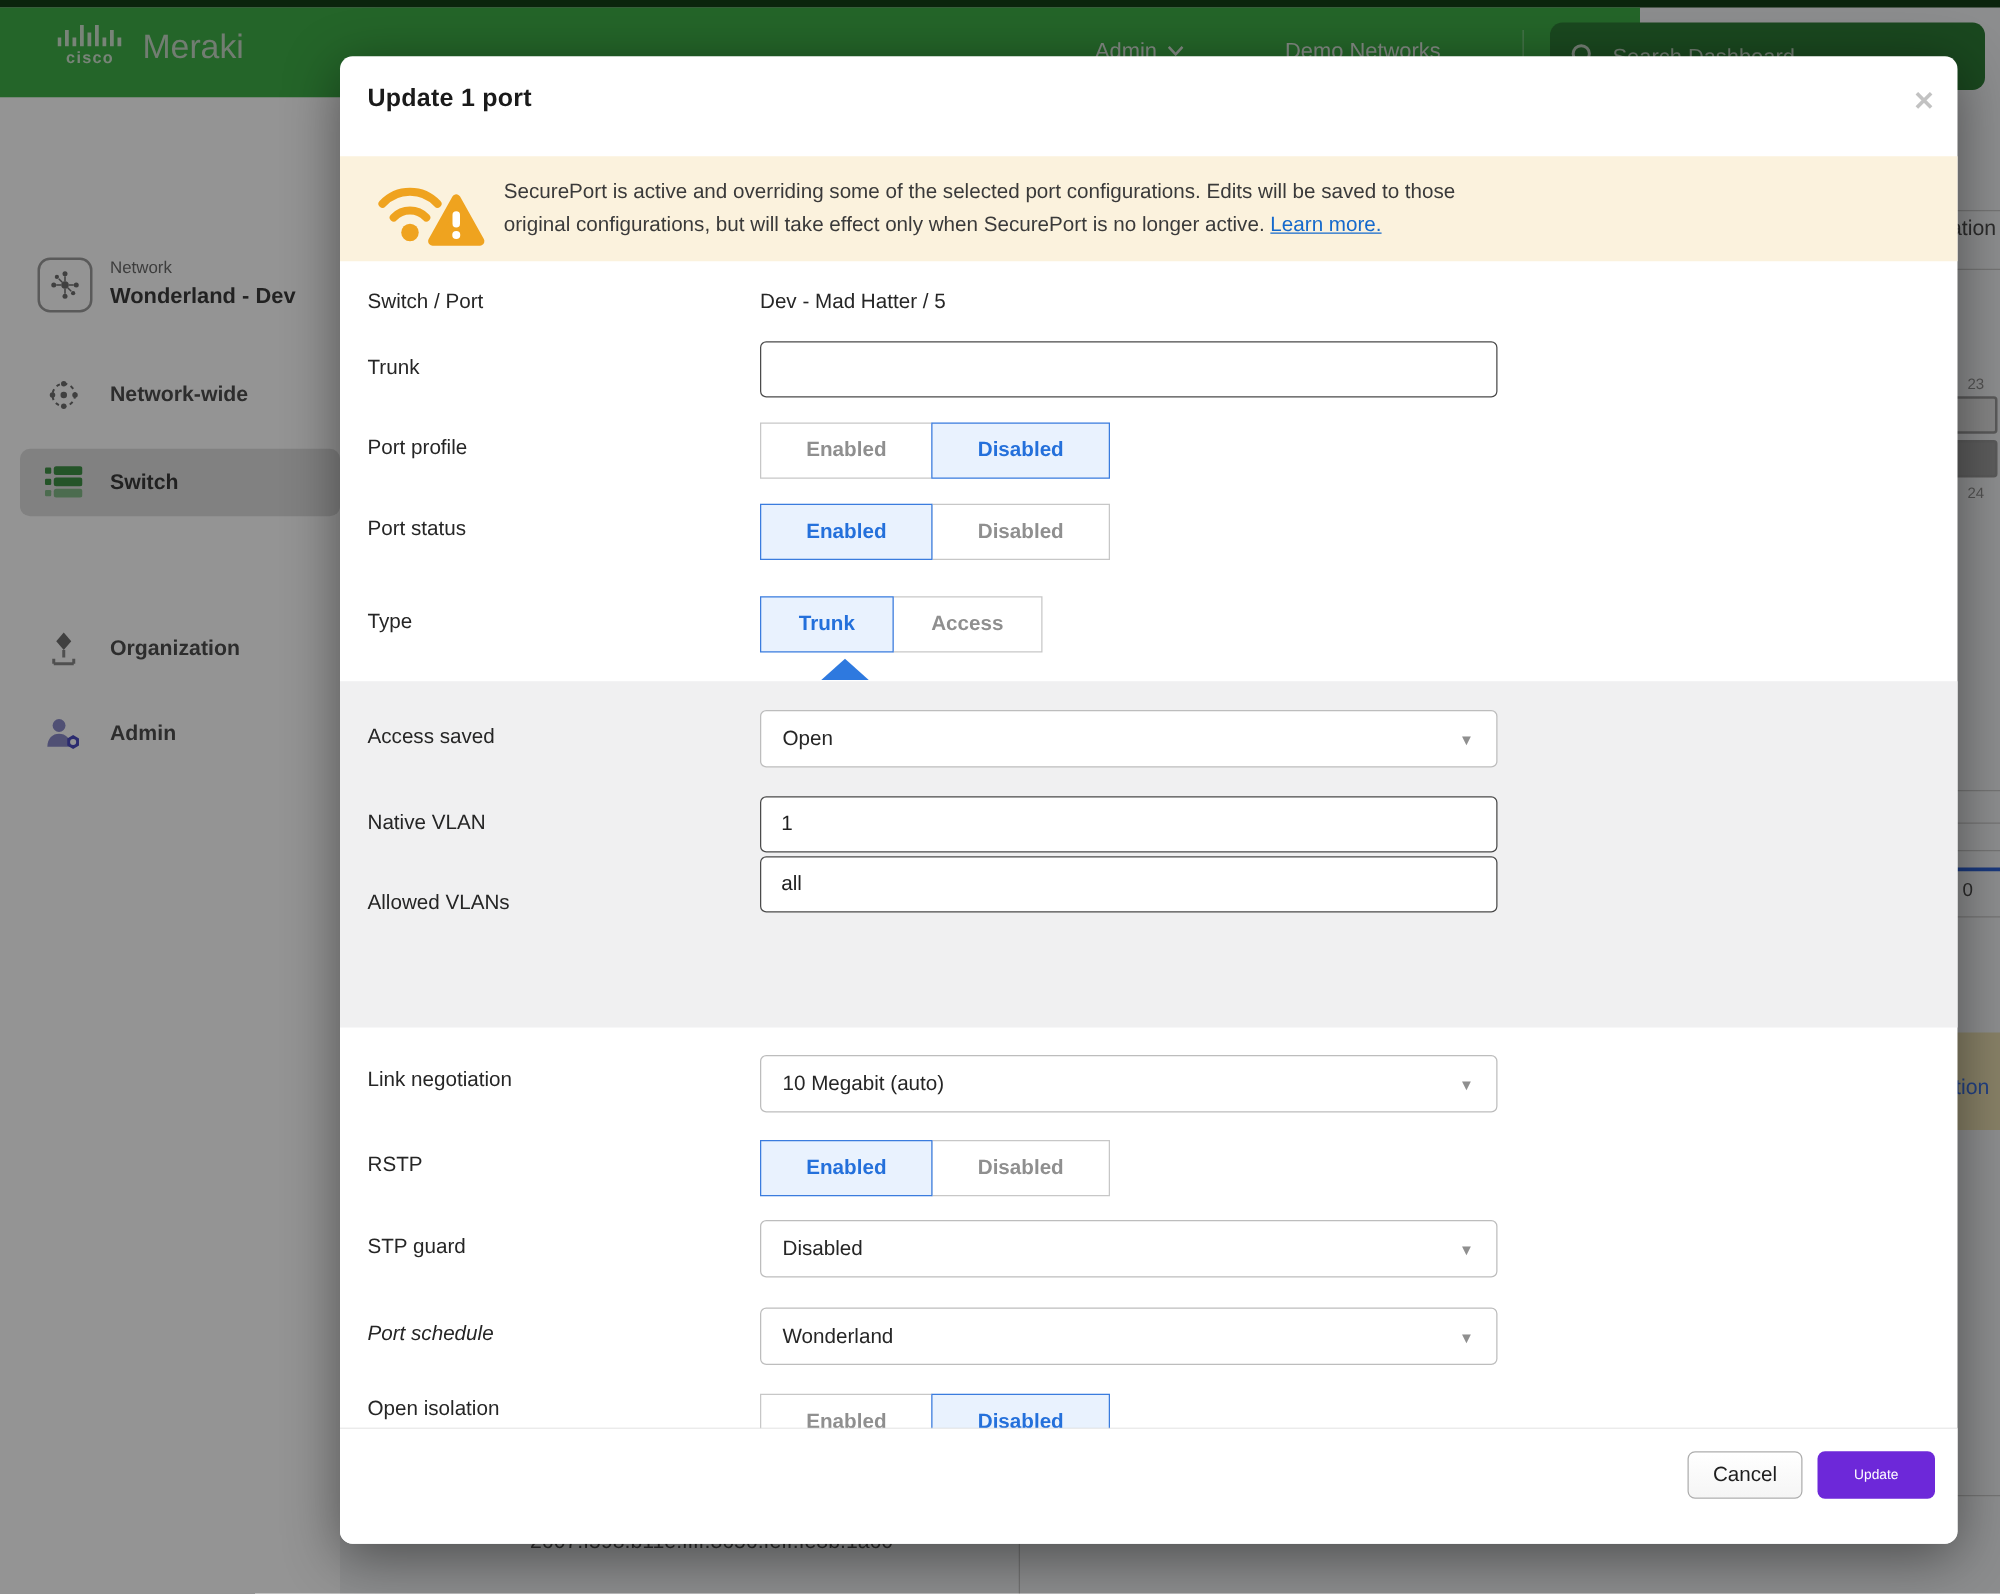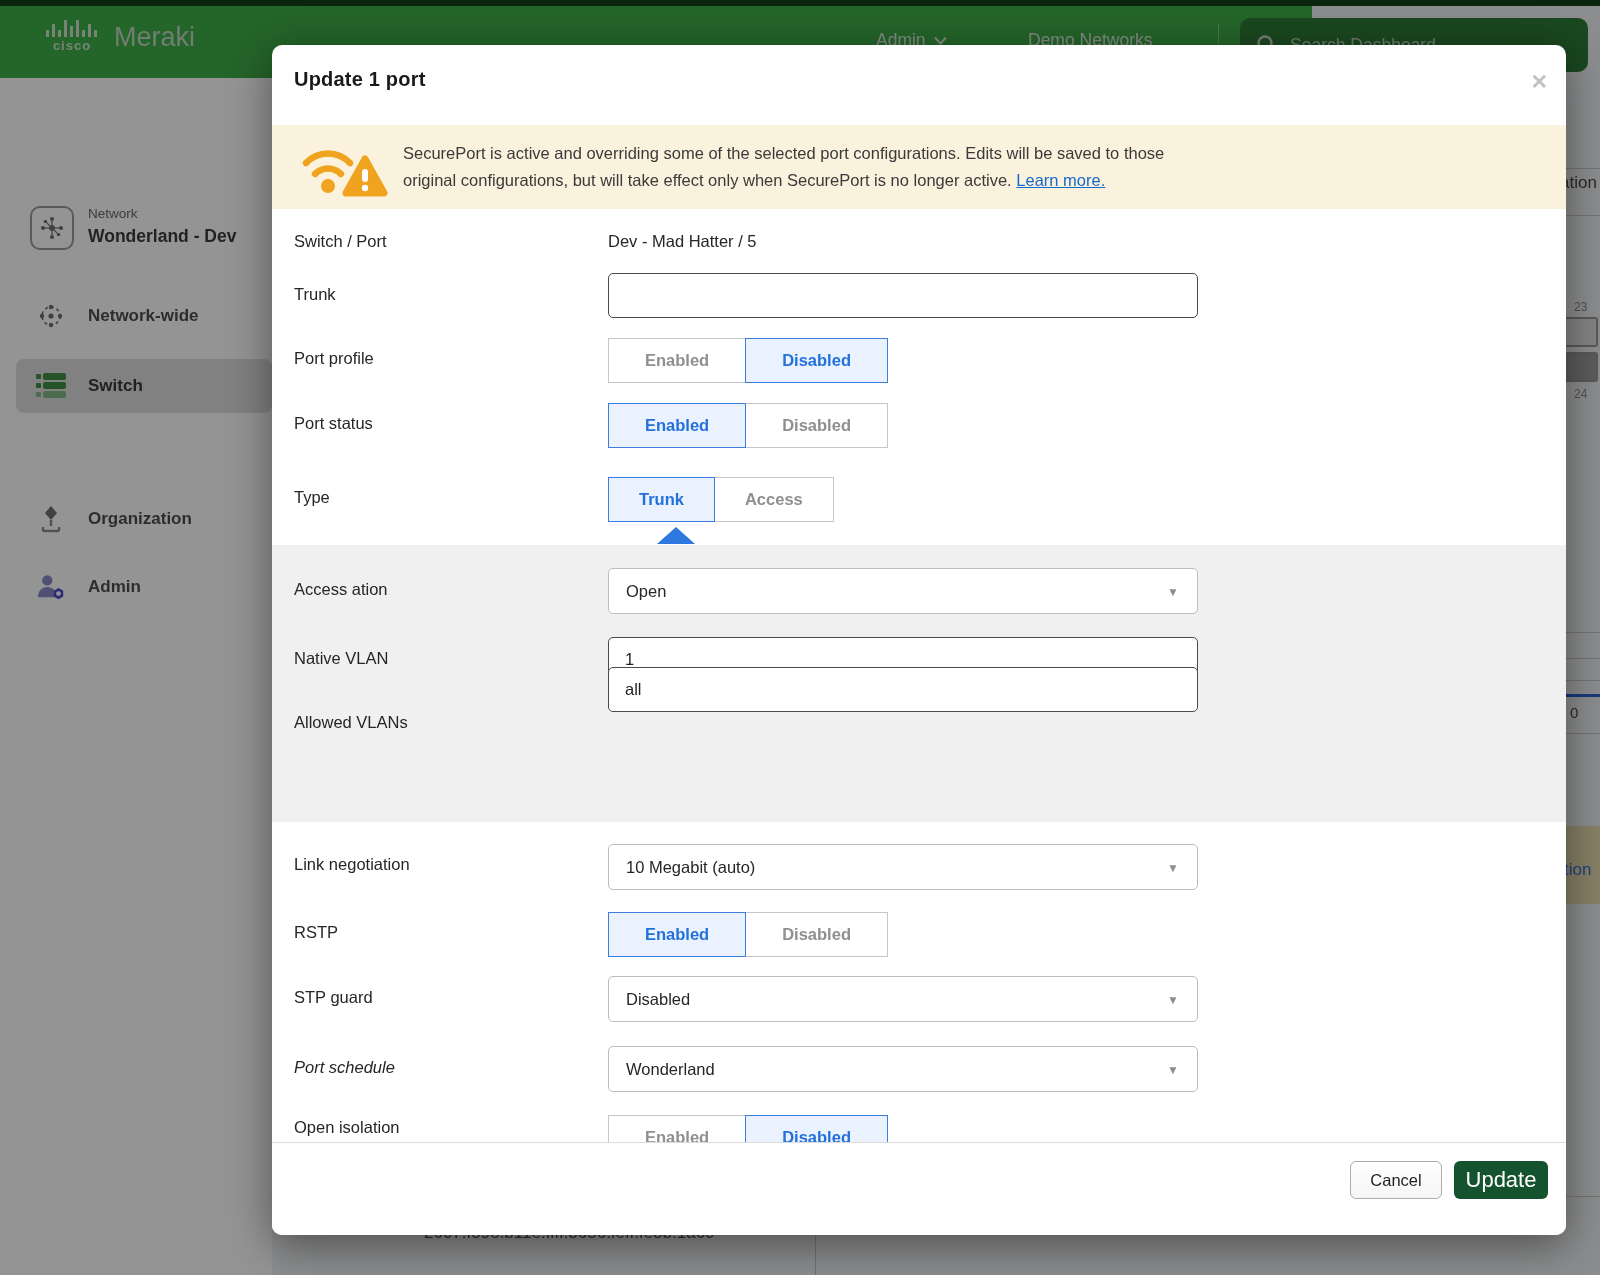--- a/index.html
+++ b/index.html
@@ -67,21 +67,21 @@
   .toggle { position:absolute; left:336px; display:flex; }
   .tbtn { height:45px; line-height:43px; padding:0 36px; background:#fff; border:1px solid #C7C7C7; font-size:16.5px; font-weight:bold; color:#8F8F8F; cursor:pointer; }
   .tbtn + .tbtn { margin-left:-1px; }
   .tbtn.active { background:#E9F2FE; border:1.5px solid #3B7CDE; color:#2470DB; position:relative; z-index:1; }
   .tbtn.narrow { padding:0 30px; }
   .graysec { position:absolute; left:0; top:500px; width:1294px; height:277px; background:#F0F0F1; }
   .pointer { position:absolute; left:385px; top:482px; width:0; height:0; border-left:19px solid transparent; border-right:19px solid transparent; border-bottom:17px solid #2E79DF; z-index:2; }
 
   .m-footer { position:absolute; left:0; top:1097px; width:1294px; height:93px; background:#fff; border-top:1px solid #DBDBDB; border-radius:0 0 10px 10px; z-index:3; }
   .btn-cancel { position:absolute; left:1078px; top:18px; width:92px; height:38px; background:linear-gradient(#FFFFFF,#F5F5F5); border:1px solid #ADADAD; border-radius:6px; font-size:16.5px; color:#1F1F1F; text-align:center; line-height:36px; cursor:pointer; }
-  .btn-update { position:absolute; left:1182px; top:18px; width:94px; height:38px; background:#14532d; border:none; border-radius:6px; font-size:22px; color:#FFFFFF; text-align:center; line-height:38px; cursor:pointer; }
+  .btn-update { position:absolute; left:1182px; top:18px; width:94px; height:38px; background:#6d28d9; border:none; border-radius:6px; font-size:11px; color:#FFFFFF; text-align:center; line-height:38px; cursor:pointer; }
 </style>
 </head>
 <body>
 
 <div class="bg-layer">
   <div class="topstrip"></div>
 
   <div class="header">
     <div class="brand">
       <div>
@@ -276,31 +276,31 @@
 
   <div class="flabel" style="top:443px;">Type</div>
   <div class="toggle" style="top:432px;">
     <div class="tbtn narrow active">Trunk</div>
     <div class="tbtn narrow">Access</div>
   </div>
   <div class="pointer"></div>
 
   <div class="graysec"></div>
 
-  <div class="flabel" style="top:535px; z-index:2;">Access ation</div>
+  <div class="flabel" style="top:535px; z-index:2;">Access saved</div>
   <div class="sel" style="top:523px; z-index:2;">
     <span>Open</span>
     <span class="caret">▼</span>
   </div>
 
   <div class="flabel" style="top:604px; z-index:2;">Native VLAN</div>
   <input class="inp" style="top: 592px; z-index: 2;" value="1">
 
   <div class="flabel" style="top:668px; z-index:2;">Allowed VLANs</div>
-  <input class="inp" style="top: 622px; z-index: 2;" value="all">
+  <input class="inp" style="top: 640px; z-index: 2;" value="all">
 
   <div class="flabel" style="top:810px;">Link negotiation</div>
   <div class="sel" style="top:799px;">
     <span>10 Megabit (auto)</span>
     <span class="caret">▼</span>
   </div>
 
   <div class="flabel" style="top:878px;">RSTP</div>
   <div class="toggle" style="top:867px;">
     <div class="tbtn active">Enabled</div>

